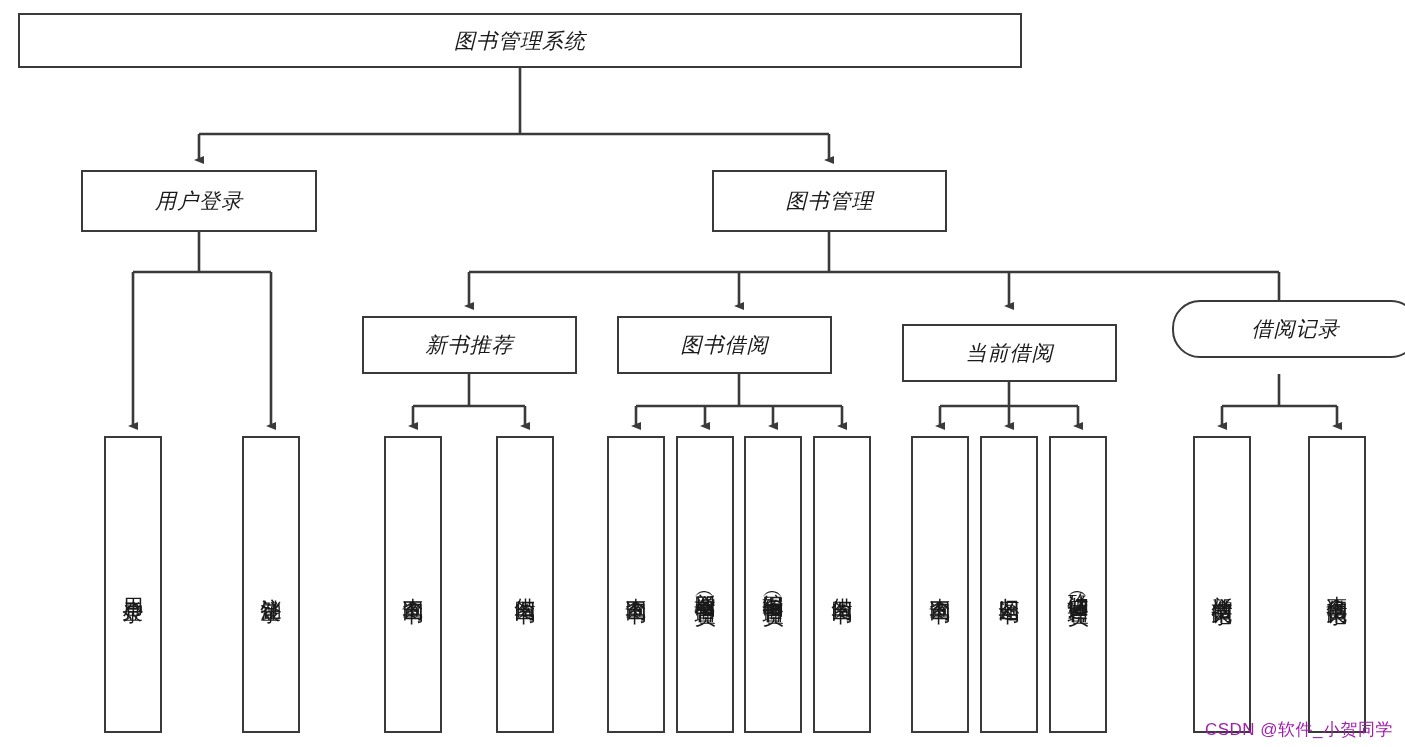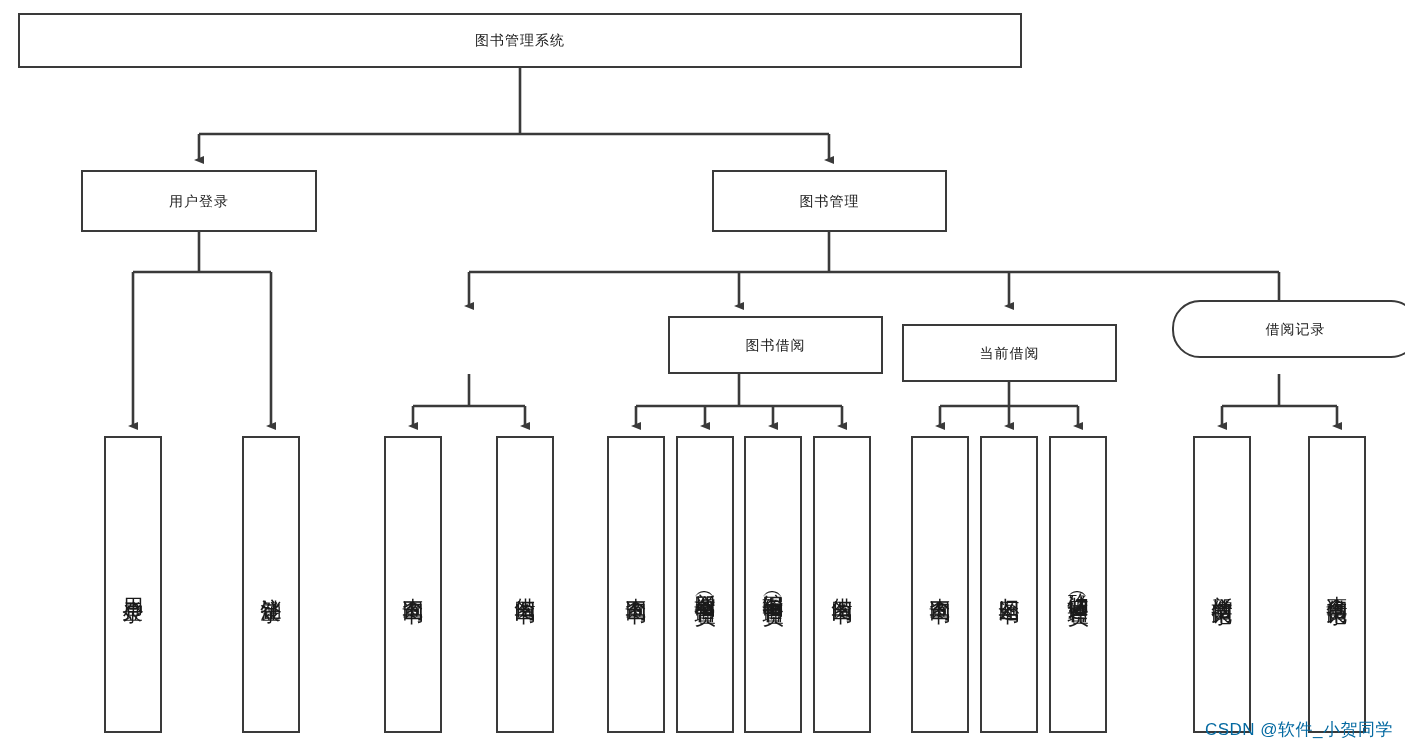--- a/index.html
+++ b/index.html
@@ -30,43 +30,44 @@
     box-sizing: border-box;
     border: 2px solid #3a3a3a;
     background: #ffffff;
     color: #1a1a1a;
     display: flex;
     align-items: center;
     justify-content: center;
     text-align: center;
   }
   .node-h {
-    font-size: 14px;
+    font-size: 21px;
     line-height: 1.2;
     letter-spacing: 1px;
+    font-style: italic;
   }
   .node-v {
     writing-mode: vertical-rl;
     text-orientation: upright;
     font-size: 21px;
     line-height: 1.15;
     letter-spacing: 2px;
     padding: 4px 0;
   }
   .node-v .vtext {
     writing-mode: vertical-rl;
     text-orientation: upright;
     display: block;
   }
   .watermark {
     position: absolute;
     right: 12px;
     bottom: 6px;
     font-size: 17px;
-    color: #0369a1;
+    color: #a21caf;
     letter-spacing: 0.5px;
     white-space: nowrap;
   }
 </style>
 </head>
 <body>
 
 <div id="canvas">
 
   <svg id="edges" viewBox="0 0 1405 747" xmlns="http://www.w3.org/2000/svg">
@@ -123,21 +124,24 @@
     <span>图书管理系统</span>
   </div>
 
   <div class="node node-h" style="left:81px; top:170px; width:236px; height:62px;">
     <span>用户登录</span>
   </div>
   <div class="node node-h" style="left:712px; top:170px; width:235px; height:62px;justify-content:center;">
     <span>图书管理</span>
   </div>
 
-  <div class="node node-h" style="left:668px; top:316px; width:215px; height:58px;">
+  <div class="node node-h" style="left:362px; top:316px; width:215px; height:58px;">
+    <span>新书推荐</span>
+  </div>
+  <div class="node node-h" style="left:617px; top:316px; width:215px; height:58px;">
     <span>图书借阅</span>
   </div>
   <div class="node node-h" style="left:902px; top:316px; width:215px; height:58px;margin-top:8px;">
     <span>当前借阅</span>
   </div>
   <div class="node node-h" style="left:1172px; top:300px; width:247px; height:58px;border-radius:28px;">
     <span>借阅记录</span>
   </div>
 
   <div class="node node-v" style="left:104px; top:436px; width:58px; height:297px;">

